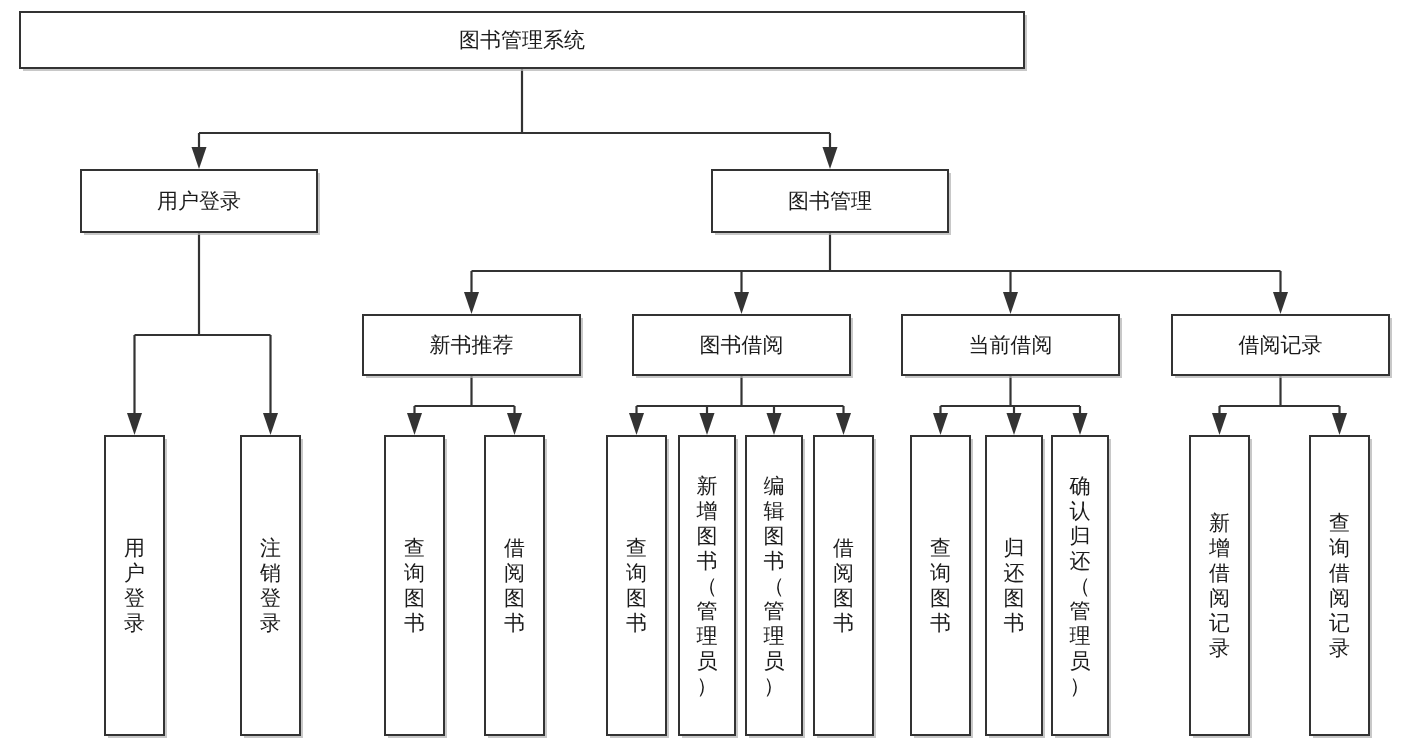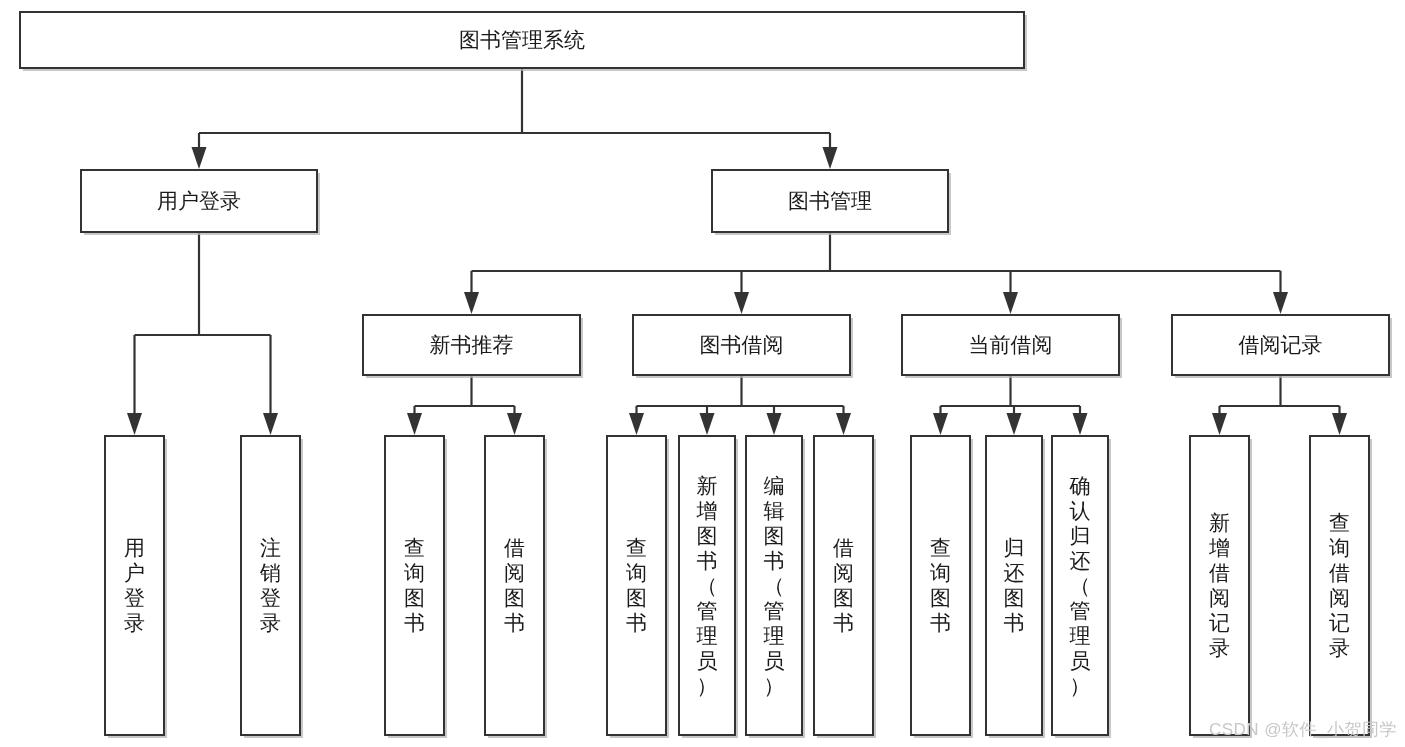--- a/index.html
+++ b/index.html
@@ -227,14 +227,13 @@
           <rect x="1190" y="436" width="59" height="299" class="node-box"></rect>
           <text class="node-label-v"><tspan x="1219.5" y="530">新</tspan><tspan x="1219.5" y="555">增</tspan><tspan x="1219.5" y="580">借</tspan><tspan x="1219.5" y="605">阅</tspan><tspan x="1219.5" y="630">记</tspan><tspan x="1219.5" y="655">录</tspan></text>
         </g>
         <g>
           <rect x="1313" y="439" width="59" height="299" class="node-shadow"></rect>
           <rect x="1310" y="436" width="59" height="299" class="node-box"></rect>
           <text class="node-label-v"><tspan x="1339.5" y="530">查</tspan><tspan x="1339.5" y="555">询</tspan><tspan x="1339.5" y="580">借</tspan><tspan x="1339.5" y="605">阅</tspan><tspan x="1339.5" y="630">记</tspan><tspan x="1339.5" y="655">录</tspan></text>
         </g>
       </g>
   </svg>
-  <div class="watermark">CSDN @软件_小贺同学</div>
 </div>
 
 </body></html>

